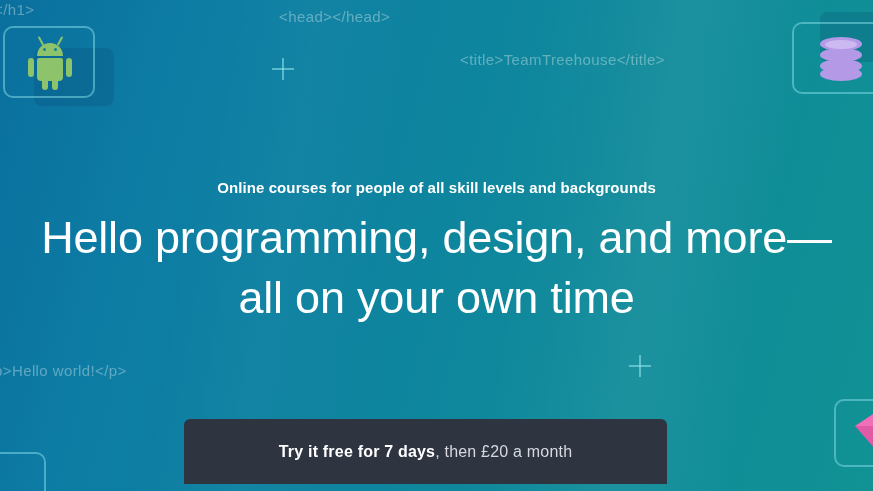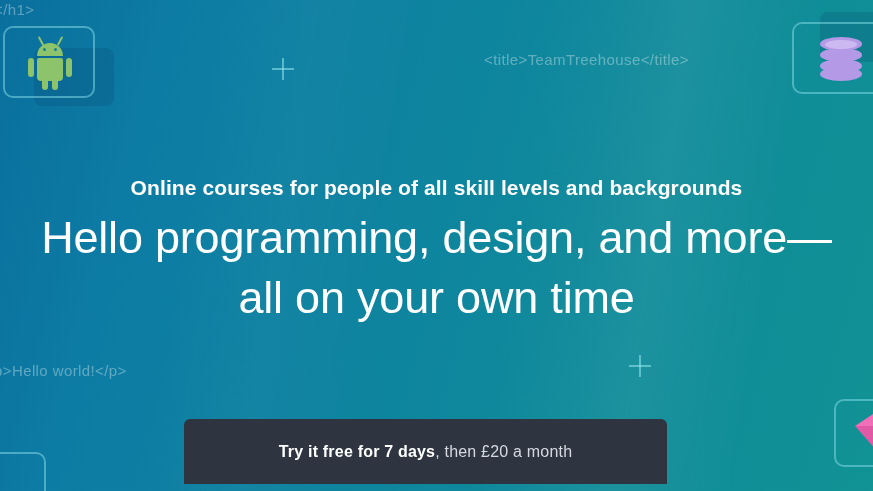--- a/index.html
+++ b/index.html
@@ -54,21 +54,21 @@
     position: absolute;
     color: rgba(255,255,255,0.34);
     font-family: "Liberation Sans", sans-serif;
     font-size: 15px;
     letter-spacing: 0.4px;
     white-space: nowrap;
     user-select: none;
   }
   .snip-h1     { left: -6px;  top: 1px;   }
   .snip-head   { left: 279px; top: 8px;   }
-  .snip-title  { left: 484px; top: 51px;  }
+  .snip-title  { left: 460px; top: 51px;  }
   .snip-hello  { left: -6px;  top: 362px; }
 
   
   .plus {
     position: absolute;
     pointer-events: none;
   }
   .plus::before, .plus::after {
     content: "";
     position: absolute;
@@ -205,21 +205,21 @@
   
   .copy {
     position: absolute;
     left: 0;
     top: 174px;
     width: 873px;
     text-align: center;
   }
   .eyebrow {
     color: #ffffff;
-    font-size: 21px;
+    font-size: 15px;
     font-weight: bold;
     letter-spacing: 0.1px;
     line-height: 28px;
   }
   .headline {
     color: #ffffff;
     font-size: 45px;
     font-weight: normal;
     line-height: 60px;
     letter-spacing: -0.2px;
@@ -253,20 +253,21 @@
 </style>
 </head>
 <body>
 
 <div class="hero">
 
   <div class="sheen"></div>
   <div class="sheen two"></div>
 
   <div class="code-snippet snip-h1">&lt;/h1&gt;</div>
+  <div class="code-snippet snip-head">&lt;head&gt;&lt;/head&gt;</div>
   <div class="code-snippet snip-title">&lt;title&gt;TeamTreehouse&lt;/title&gt;</div>
   <div class="code-snippet snip-hello">p&gt;Hello world!&lt;/p&gt;</div>
 
   <div class="plus plus-1"></div>
   <div class="plus plus-2"></div>
 
   <div class="card-shadow card-android-shadow"></div>
   <div class="icon-card card-android"></div>
   <div class="android">
     <div class="and-ant l"></div>

